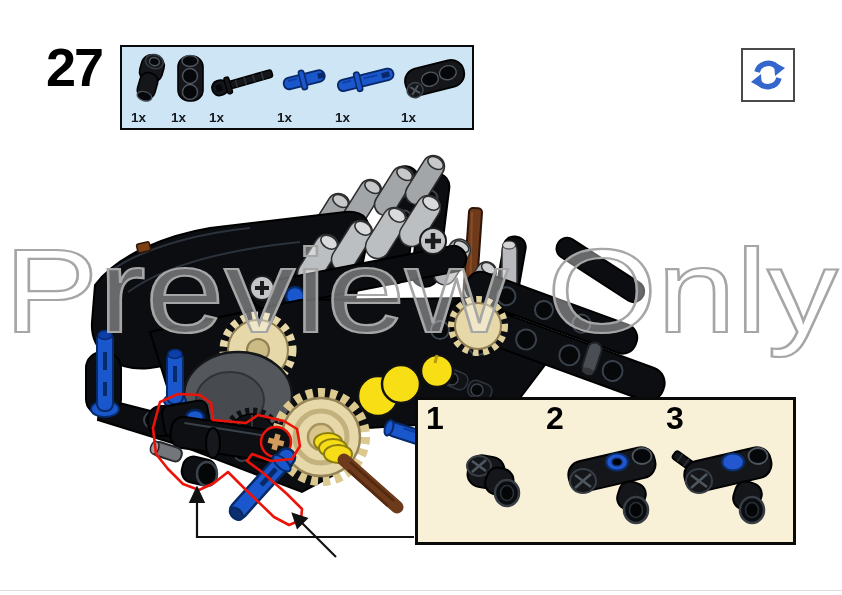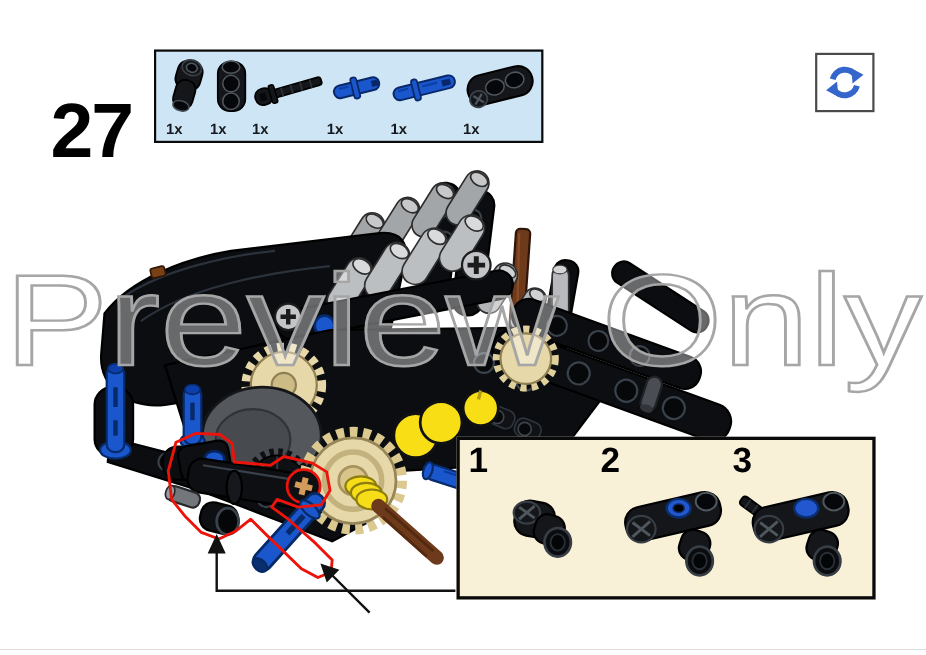--- a/index.html
+++ b/index.html
@@ -1,21 +1,21 @@
 <!DOCTYPE html>
 <html><head>
 <meta charset="utf-8">
 <style>
   html,body{margin:0;padding:0;background:#fff;}
   body{width:842px;height:595px;position:relative;overflow:hidden;
        font-family:"Liberation Sans", sans-serif;}
   .abs{position:absolute;}
-  #step-number{left:46px;top:40px;font-size:70px;font-weight:800;color:#000;
-       letter-spacing:-2px;line-height:1;z-index:5;margin-top:44px;}
-  #parts-panel{left:140px;top:45px;width:354px;height:85px;background:#cde5f4;
+  #step-number{left:46px;top:40px;font-size:54px;font-weight:800;color:#000;
+       letter-spacing:-2px;line-height:1;z-index:5;}
+  #parts-panel{left:120px;top:45px;width:354px;height:85px;background:#cde5f4;
        border:2.5px solid #0a0a0a;box-sizing:border-box;z-index:5;}
   .part-cell{position:absolute;top:2px;height:78px;}
   .part-qty{position:absolute;left:1px;bottom:2px;font-size:13.5px;font-weight:700;color:#15181c;}
   #rotate-button{left:741px;top:48px;width:54px;height:54px;background:#fff;
        border:2px solid #4a4a4a;box-sizing:border-box;z-index:5;display:flex;
        align-items:center;justify-content:center;cursor:pointer;}
   #assembly-layer{left:0;top:0;z-index:1;}
   #watermark-layer{left:0;top:0;z-index:2;pointer-events:none;}
   #callout-box{left:415px;top:397px;width:381px;height:148px;background:#f9f0d8;
        border:3px solid #0a0a0a;box-sizing:border-box;z-index:3;}

